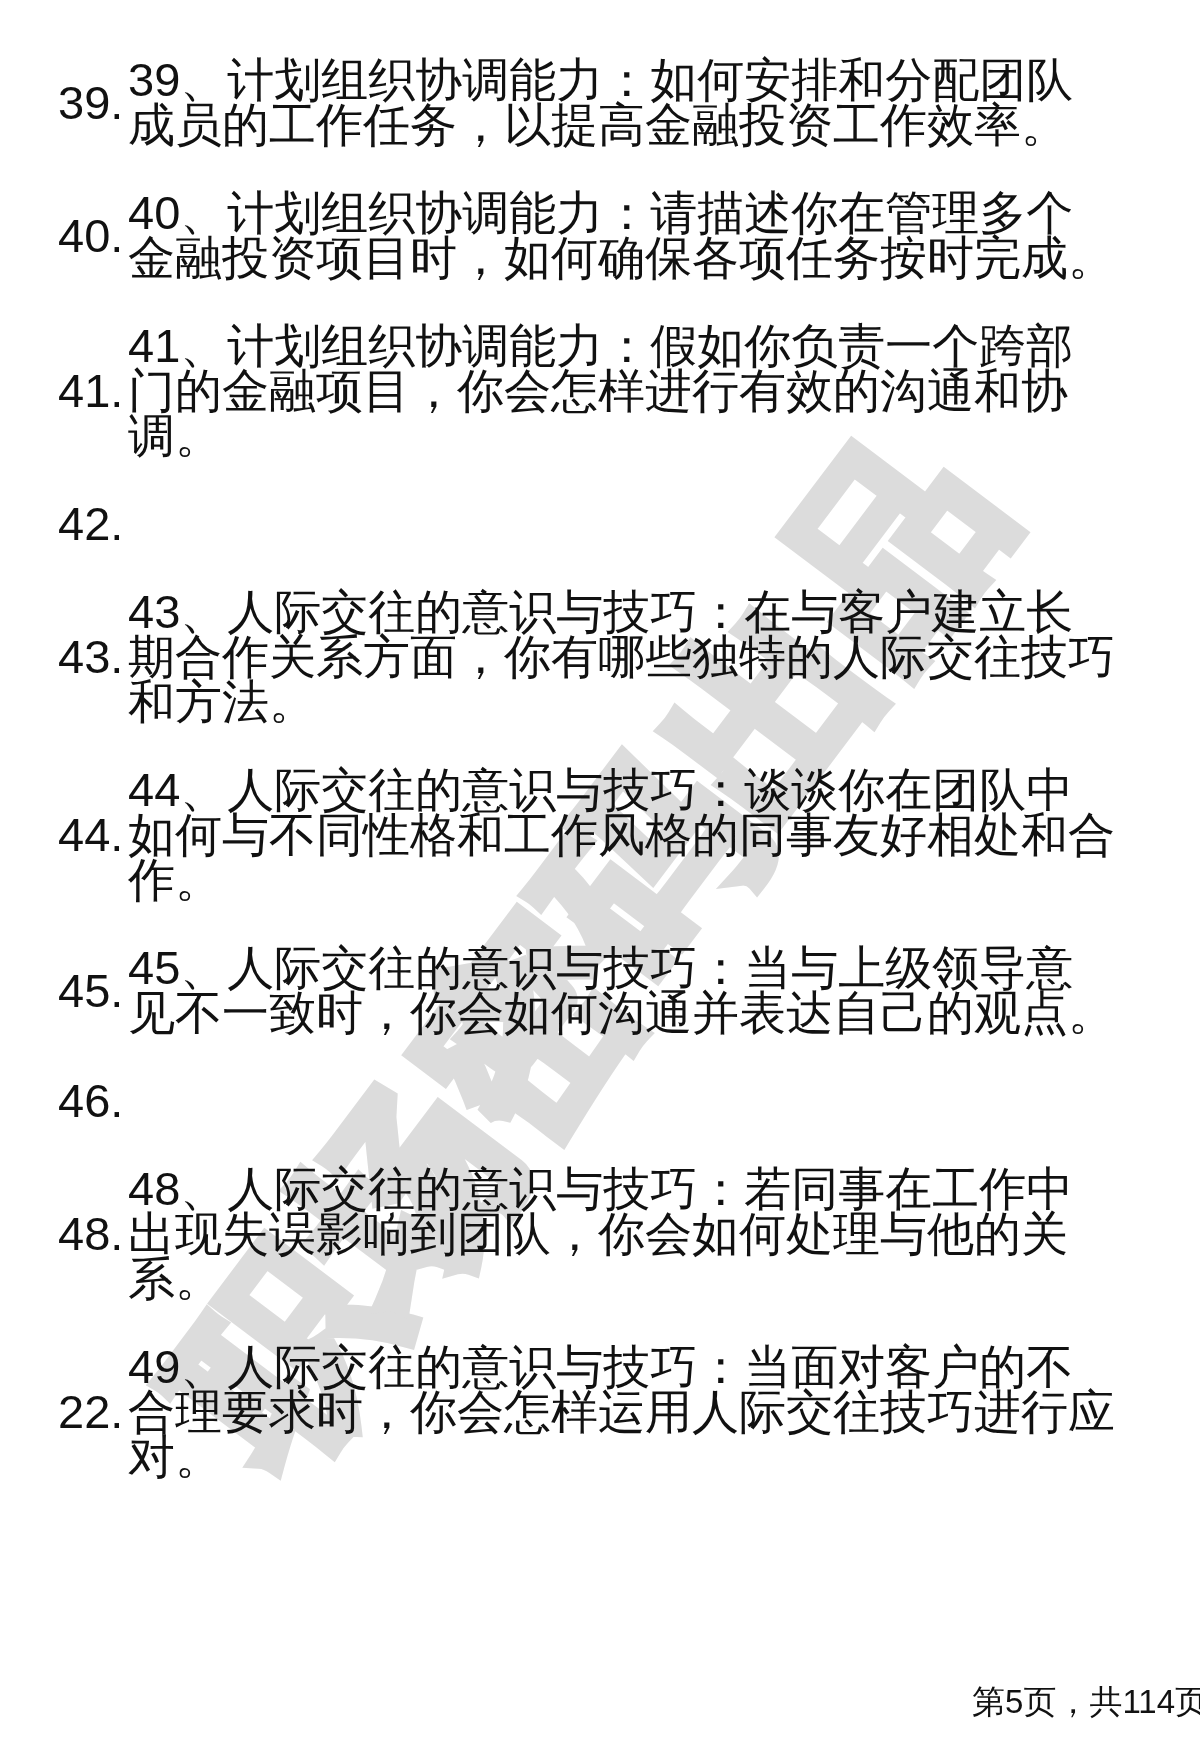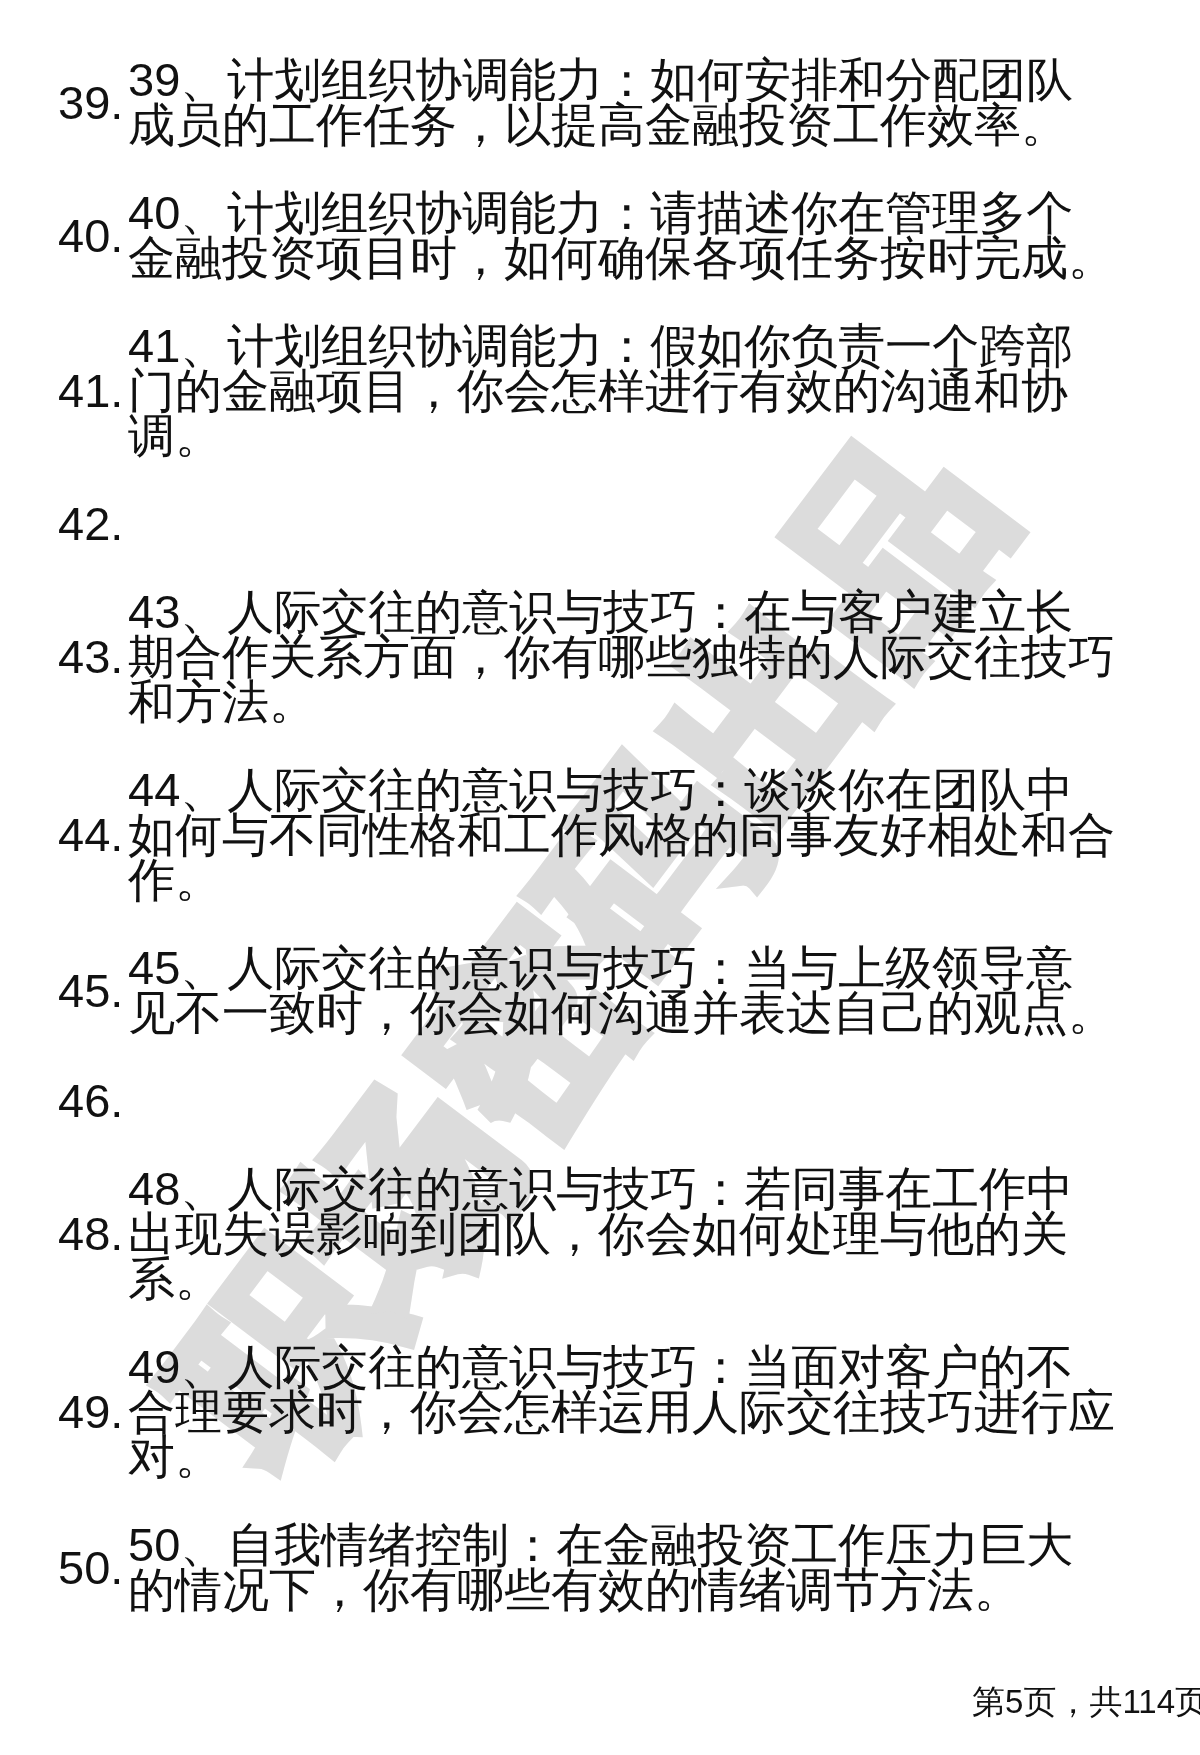--- a/index.html
+++ b/index.html
@@ -114,27 +114,23 @@
       <span class="q-num">46.</span>
     </li>
 
 
     <li class="q-item">
       <span class="q-num">48.</span>
       <span class="q-text">48、人际交往的意识与技巧：若同事在工作中出现失误影响到团队，你会如何处理与他的关系。</span>
     </li>
 
     <li class="q-item">
-      <span class="q-num">49.</span>
+      <span class="q-num">22.</span>
       <span class="q-text">49、人际交往的意识与技巧：当面对客户的不合理要求时，你会怎样运用人际交往技巧进行应对。</span>
     </li>
 
-    <li class="q-item">
-      <span class="q-num">50.</span>
-      <span class="q-text">50、自我情绪控制：在金融投资工作压力巨大的情况下，你有哪些有效的情绪调节方法。</span>
-    </li>
   </ol>
 
   <div class="footer">
     <span>第5页，共114页</span>
   </div>
 
 </div>
 
 </body></html>

